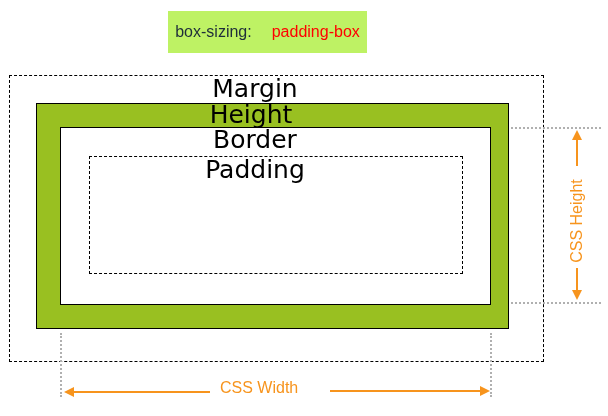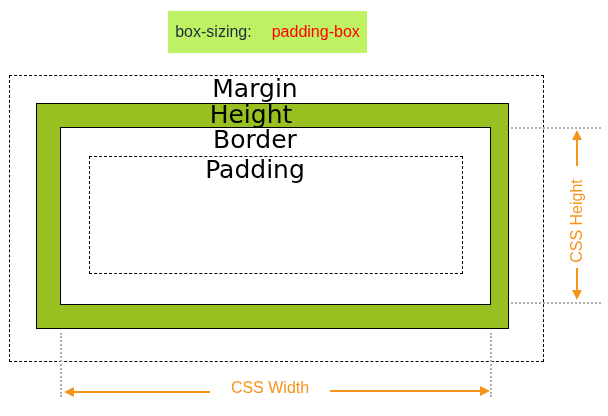--- a/index.html
+++ b/index.html
@@ -51,14 +51,14 @@
     <line x1="577" y1="268" x2="577" y2="292"></line>
     <polygon points="577,300 572,290 582,290" stroke="none"></polygon>
 
     <line x1="72" y1="392" x2="210" y2="392"></line>
     <polygon points="64,392 74,387 74,397" stroke="none"></polygon>
     <line x1="330" y1="391" x2="482" y2="391"></line>
     <polygon points="490,391 480,386 480,396" stroke="none"></polygon>
   </g>
 </svg>
 
-<div class="abs orange-text" style="left:220px; top:379px; width:100px; text-align:center;">CSS Width</div>
+<div class="abs orange-text" style="left:220px; top:379px; width:100px; text-align:left;">CSS Width</div>
 <div class="abs orange-text" style="left:527px; top:212px; width:100px; text-align:center; transform:rotate(-90deg);">CSS Height</div>
 
 </body></html>

